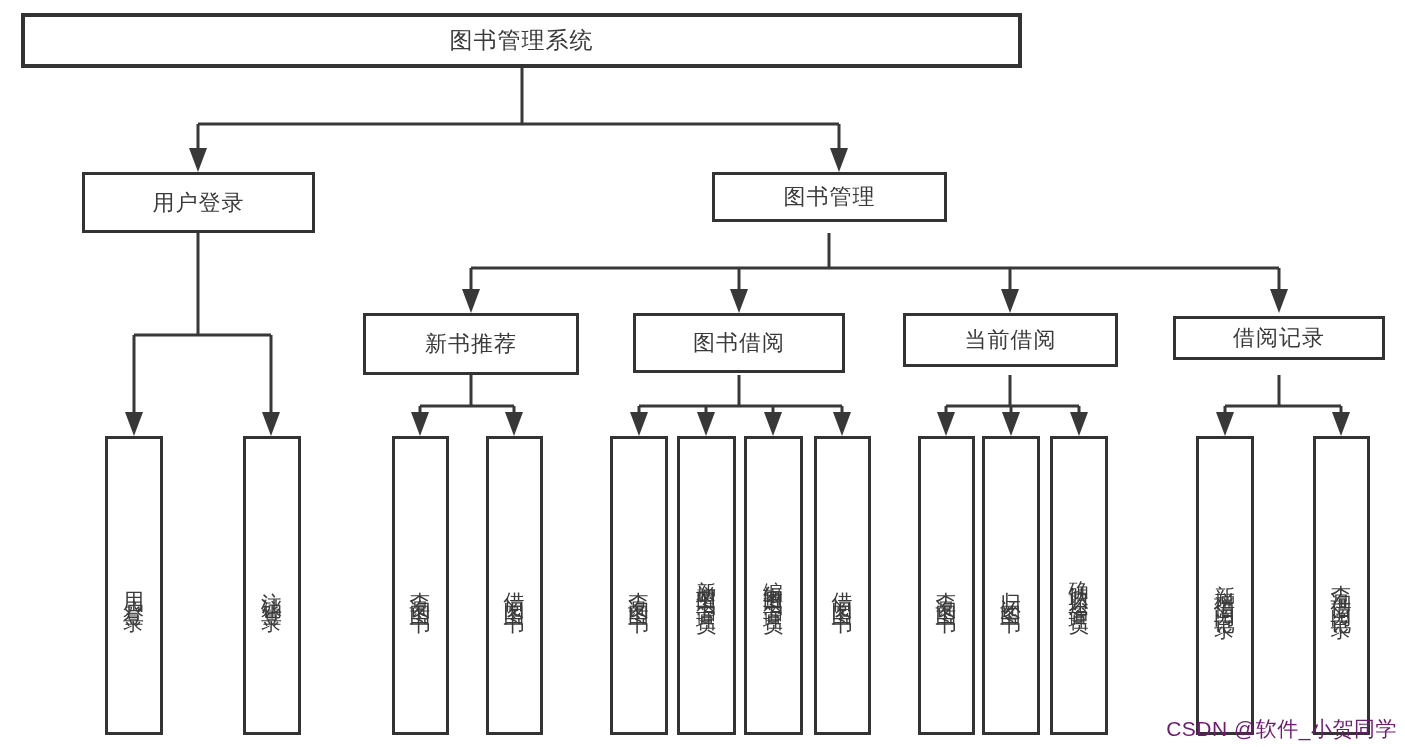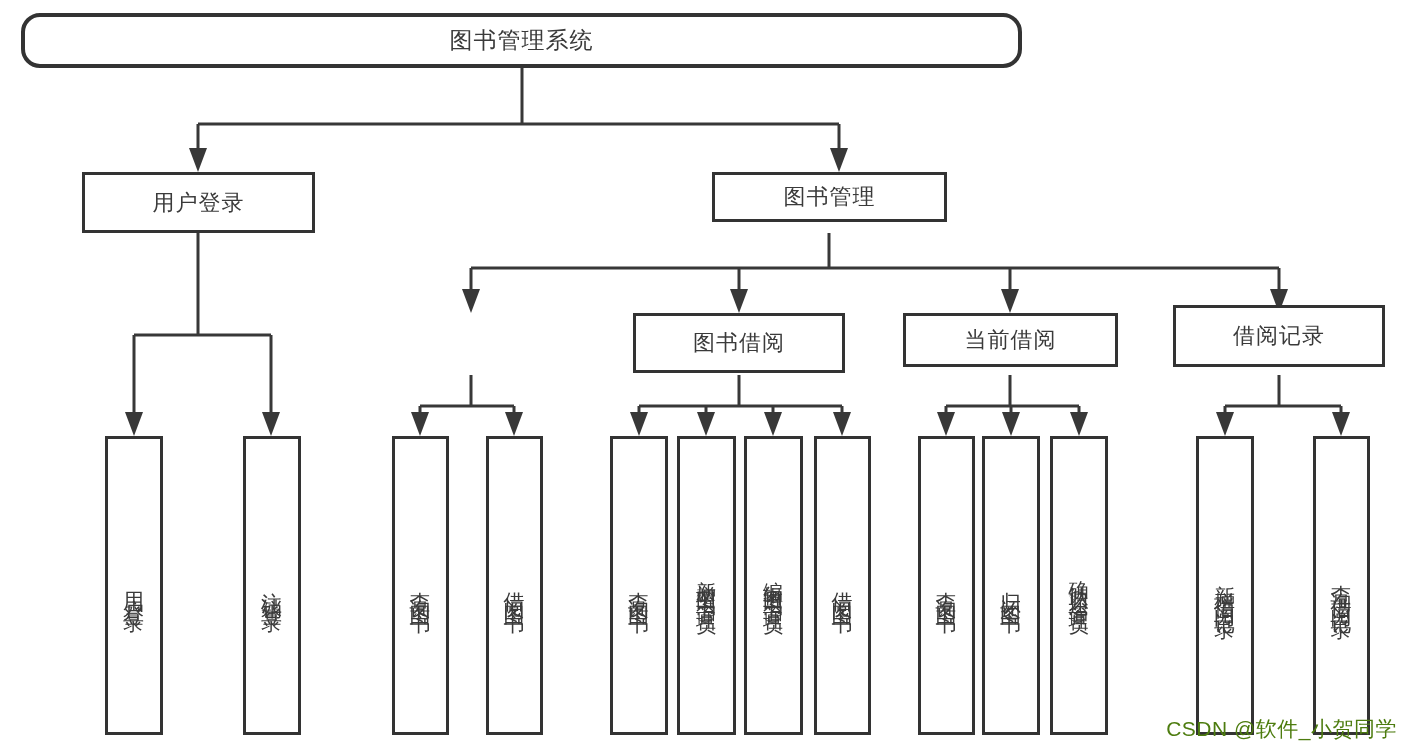--- a/index.html
+++ b/index.html
@@ -19,21 +19,21 @@
     writing-mode:vertical-rl; text-orientation:mixed;
     font-size:21px; letter-spacing:7px; line-height:1.1;
     padding-top:6px;
   }
   .v-node.tight { letter-spacing:5px; font-size:20px; padding-top:4px; }
   .connectors { position:absolute; left:0; top:0; z-index:1; }
   .connectors path { stroke:#383838; stroke-width:3; fill:none; }
   .connectors polygon { fill:#383838; stroke:none; }
   .watermark {
     position:absolute; right:8px; bottom:4px; z-index:5;
-    color:#4d7c0f; font-size:21px; letter-spacing:0.5px;
+    color:#701a75; font-size:21px; letter-spacing:0.5px;
   }
 </style>
 </head>
 <body>
 
 <div class="canvas">
 
   <svg class="connectors" width="1405" height="747" viewBox="0 0 1405 747">
 
     <path d="M522,68 L522,124 M198,124 L839,124 M198,124 L198,152 M839,124 L839,152"></path>
@@ -63,28 +63,29 @@
     <path d="M1010,375 L1010,406 M946,406 L1079,406 M946,406 L946,416 M1011,406 L1011,416 M1079,406 L1079,416"></path>
     <polygon points="946,436 937,412 955,412"></polygon>
     <polygon points="1011,436 1002,412 1020,412"></polygon>
     <polygon points="1079,436 1070,412 1088,412"></polygon>
 
     <path d="M1279,375 L1279,406 M1225,406 L1341,406 M1225,406 L1225,416 M1341,406 L1341,416"></path>
     <polygon points="1225,436 1216,412 1234,412"></polygon>
     <polygon points="1341,436 1332,412 1350,412"></polygon>
   </svg>
 
-  <div class="node h-node root-node" style="left:21px; top:13px; width:1001px; height:55px;border-radius:19px;">图书管理系统</div>
+  <div class="node h-node root-node" style="left:21px; top:13px; width:1001px; height:55px;">图书管理系统</div>
 
   <div class="node h-node" style="left:82px; top:172px; width:233px; height:61px;">用户登录</div>
   <div class="node h-node" style="left:712px; top:172px; width:235px; height:50px;">图书管理</div>
 
+  <div class="node h-node" style="left:363px; top:313px; width:216px; height:62px;">新书推荐</div>
   <div class="node h-node" style="left:633px; top:313px; width:212px; height:60px;">图书借阅</div>
   <div class="node h-node" style="left:903px; top:313px; width:215px; height:54px;">当前借阅</div>
-  <div class="node h-node" style="left:1173px; top:305px; width:212px; height:62px;">借阅记录</div>
+  <div class="node h-node" style="left:1173px; top:316px; width:212px; height:44px;">借阅记录</div>
 
   <div class="node v-node" style="left:105px; top:436px; width:58px; height:299px;">用户登录</div>
   <div class="node v-node" style="left:243px; top:436px; width:58px; height:299px;">注销登录</div>
 
   <div class="node v-node" style="left:392px; top:436px; width:57px; height:299px;">查询图书</div>
   <div class="node v-node" style="left:486px; top:436px; width:57px; height:299px;">借阅图书</div>
 
   <div class="node v-node" style="left:610px; top:436px; width:58px; height:299px;">查询图书</div>
   <div class="node v-node tight" style="left:677px; top:436px; width:59px; height:299px;">新增图书（管理员）</div>
   <div class="node v-node tight" style="left:744px; top:436px; width:59px; height:299px;">编辑图书（管理员）</div>

